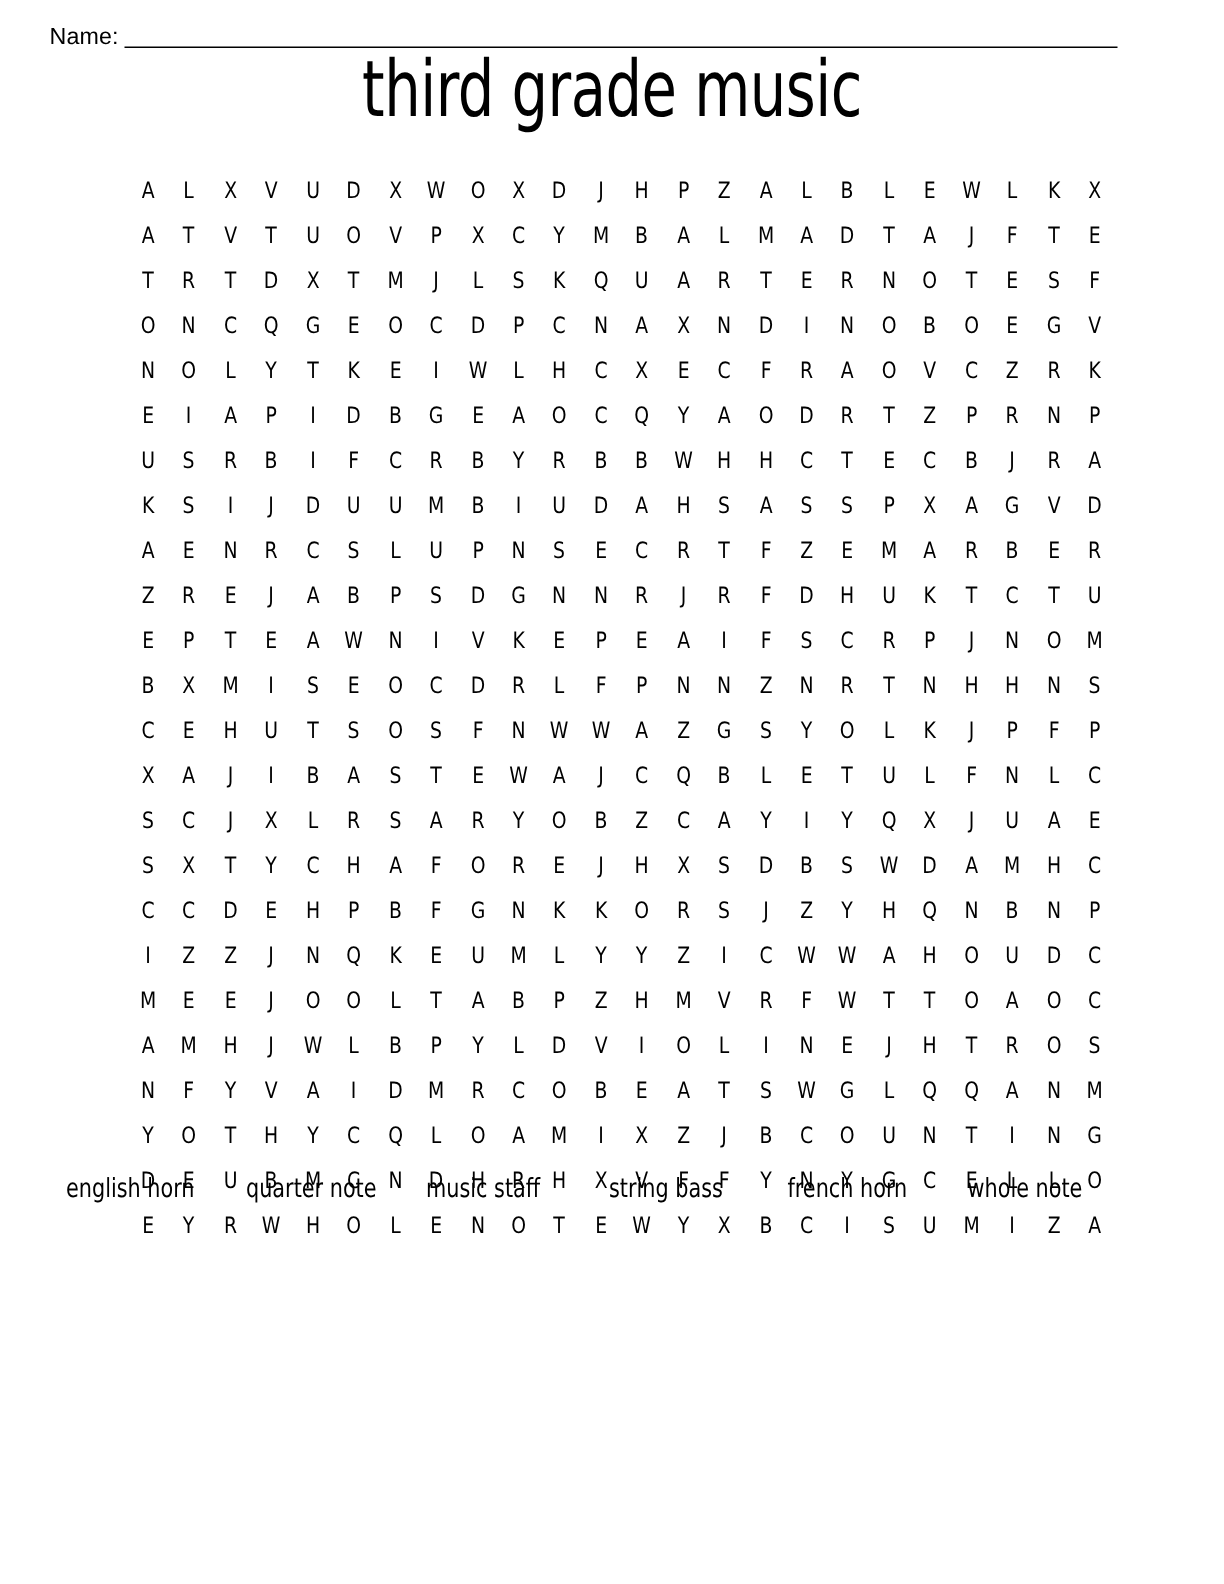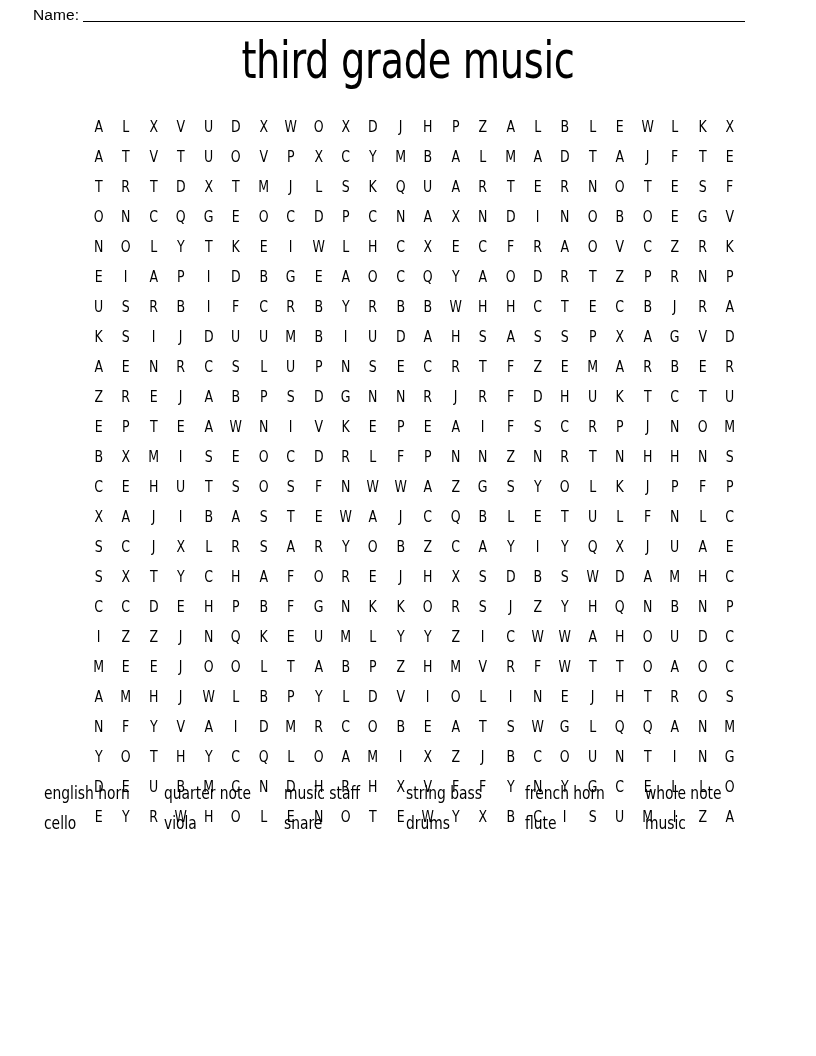--- a/index.html
+++ b/index.html
@@ -14,21 +14,21 @@
     position: relative;
     font-family: "Liberation Sans", sans-serif;
     color: #000000;
     overflow: hidden;
   }
 
   
   #name-row {
     position: absolute;
     left: 33px;
-    top: 1px;
+    top: 11px;
     width: 712px;
     height: 24px;
     display: flex;
     align-items: flex-end;
   }
   #name-label {
     font-size: 15.5px;
     line-height: 17px;
     letter-spacing: 0.1px;
     white-space: nowrap;
@@ -747,21 +747,13 @@
 
 <div id="word-list">
     <div class="word-row">
       <span class="word-cell c1">english horn</span>
       <span class="word-cell c2">quarter note</span>
       <span class="word-cell c3">music staff</span>
       <span class="word-cell c4">string bass</span>
       <span class="word-cell c5">french horn</span>
       <span class="word-cell c6">whole note</span>
     </div>
-    <div class="word-row">
-      <span class="word-cell c1">cello</span>
-      <span class="word-cell c2">viola</span>
-      <span class="word-cell c3">snare</span>
-      <span class="word-cell c4">drums</span>
-      <span class="word-cell c5">flute</span>
-      <span class="word-cell c6">music</span>
-    </div>
   </div>
 
 </body></html>

